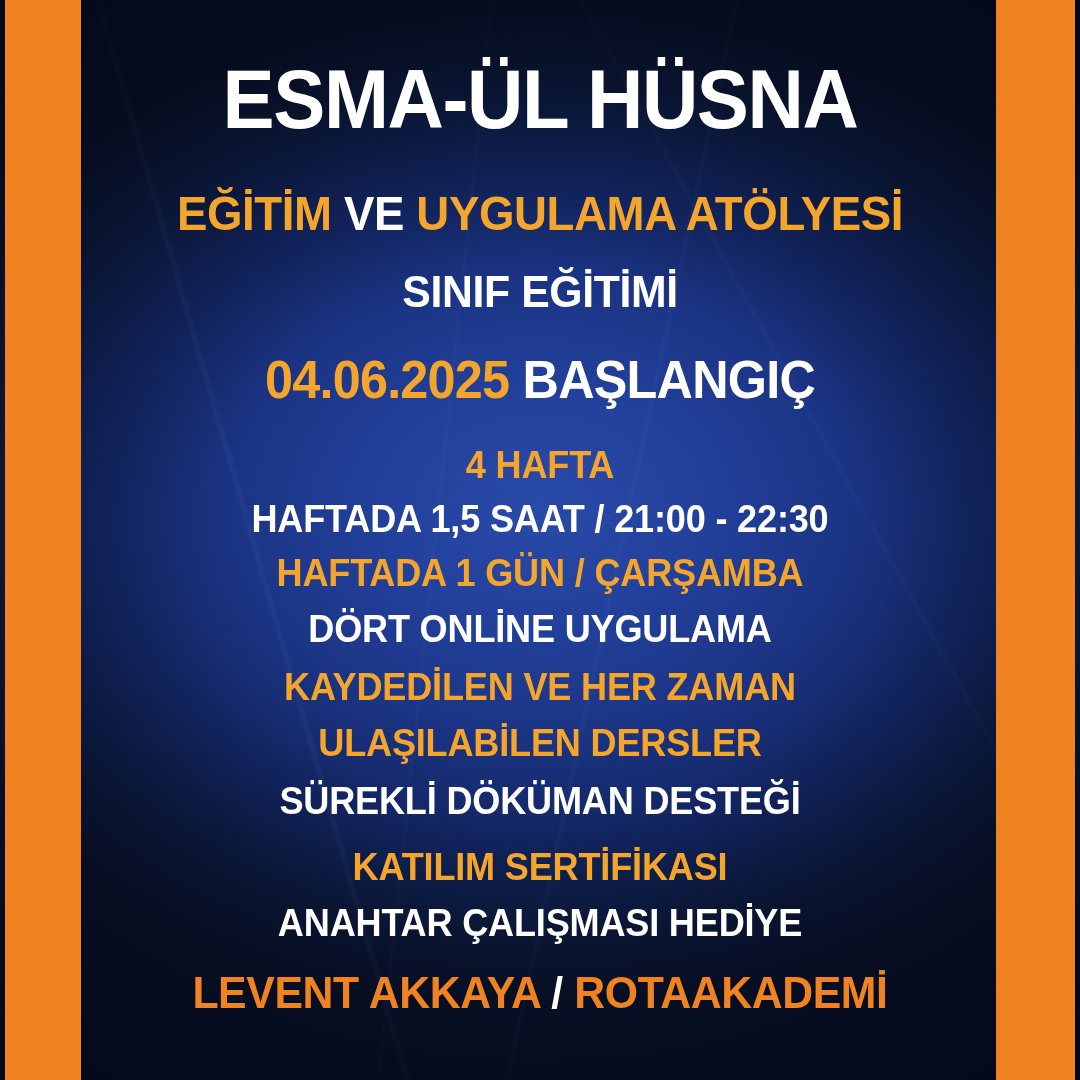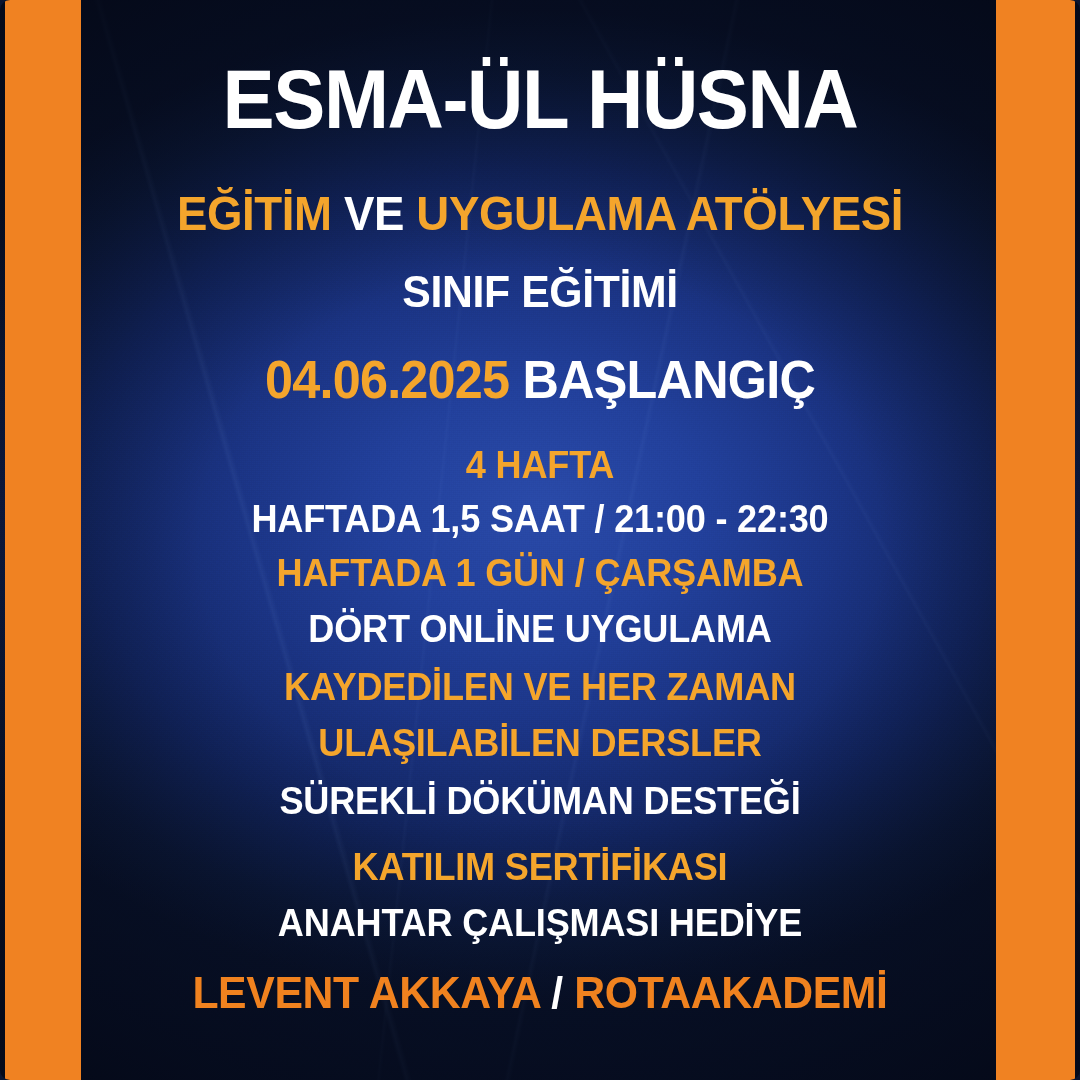--- a/index.html
+++ b/index.html
@@ -13,21 +13,20 @@
     overflow: hidden;
     font-family: "Liberation Sans", sans-serif;
   }
 
   #poster {
     position: relative;
     width: 1080px;
     height: 1080px;
     overflow: hidden;
     background: #0a1430;
-    border-radius: 10px;
   }
 
   
   .bg-base {
     position: absolute;
     inset: 0;
     background:
       radial-gradient(ellipse 62% 46% at 50% 47%,
           #2a4aa8 0%,
           #22409b 24%,

